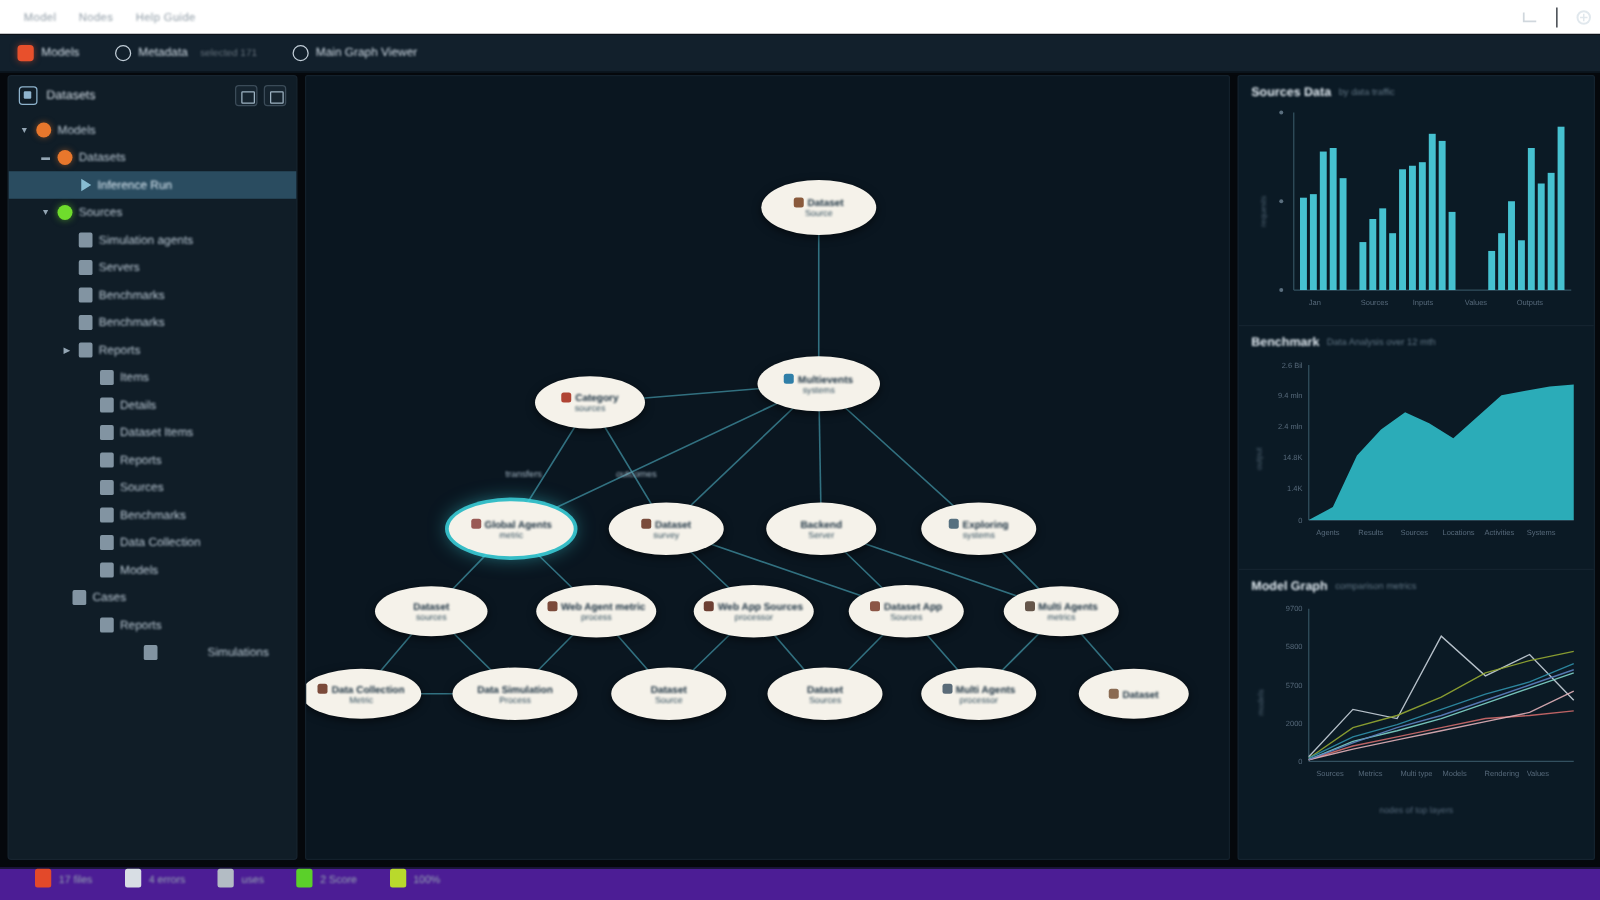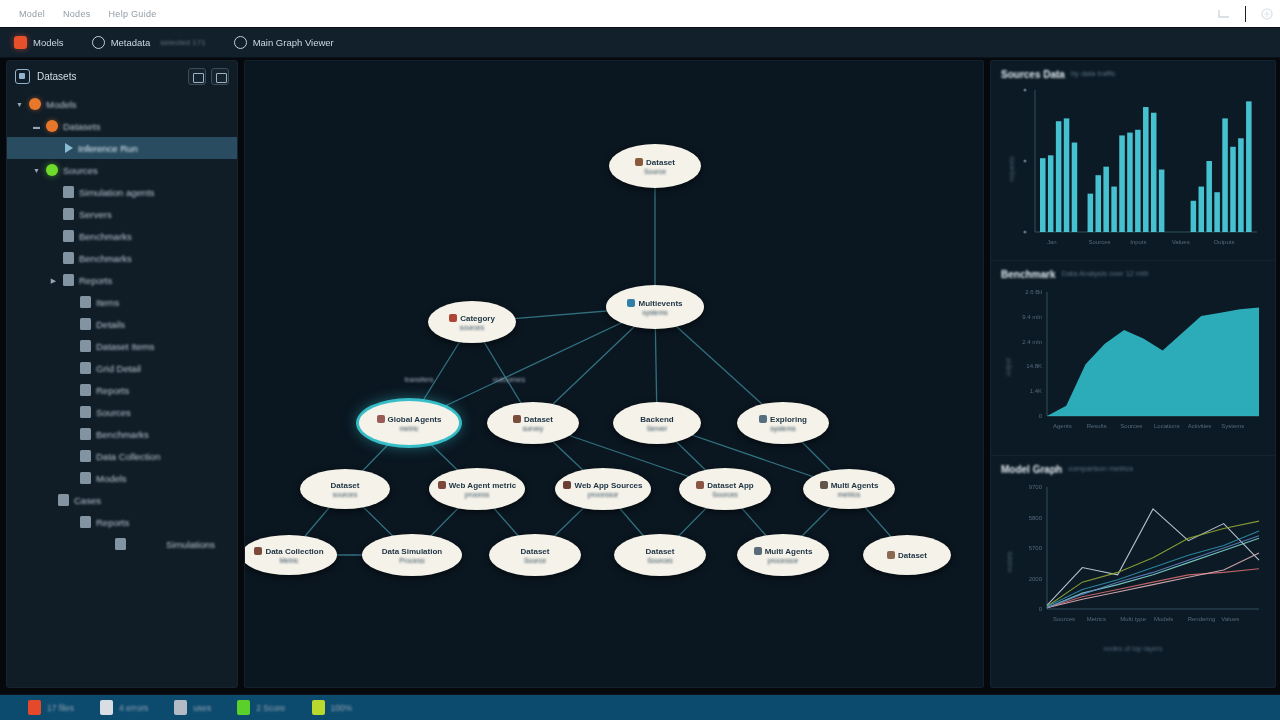--- a/index.html
+++ b/index.html
@@ -135,21 +135,21 @@
     position: absolute; left: -2px; top: 50%; font-size: 6.5px; color: #4e6170;
     transform: translate(0,-50%) rotate(-90deg); filter: blur(0.8px); white-space: nowrap;
   }
   .x-legend {
     text-align: center; font-size: 7px; color: #55687a; filter: blur(0.9px); margin-top: 1px;
   }
 
   
   .statusbar {
     position: absolute; left: 0; bottom: 0; width: 1280px; height: 26px;
-    background: #0c4a6e; display: flex; align-items: center; padding-left: 28px; gap: 26px;
+    background: #4c1d95; display: flex; align-items: flex-start; padding-left: 28px; gap: 26px;
     border-top: 1px solid #0b141c;
   }
   .st-item { display: flex; align-items: center; gap: 6px; }
   .st-ico { width: 13px; height: 15px; border-radius: 2px; flex: none; }
   .st-ico.red { background: #e3492a; }
   .st-ico.white { background: #d8dee4; }
   .st-ico.gray { background: #b3bcc4; }
   .st-ico.green { background: #5bd02a; }
   .st-ico.lime { background: #b9d92c; }
   .st-txt { font-size: 8.5px; color: #93a3b0; filter: blur(0.8px); white-space: nowrap; }
@@ -253,25 +253,20 @@
         </div>
         <div class="row" style="padding-left: 59px;">
           <div class="chev"></div>
           <div class="glyph doc"></div>
           <div class="lbl">Details</div>
         </div>
         <div class="row" style="padding-left: 59px;">
           <div class="chev"></div>
           <div class="glyph doc"></div>
           <div class="lbl">Dataset Items</div>
-        </div>
-        <div class="row" style="padding-left: 59px;">
-          <div class="chev"></div>
-          <div class="glyph doc"></div>
-          <div class="lbl">Grid Detail</div>
         </div>
         <div class="row" style="padding-left: 59px;">
           <div class="chev"></div>
           <div class="glyph doc"></div>
           <div class="lbl">Reports</div>
         </div>
         <div class="row" style="padding-left: 59px;">
           <div class="chev"></div>
           <div class="glyph doc"></div>
           <div class="lbl">Sources</div>

